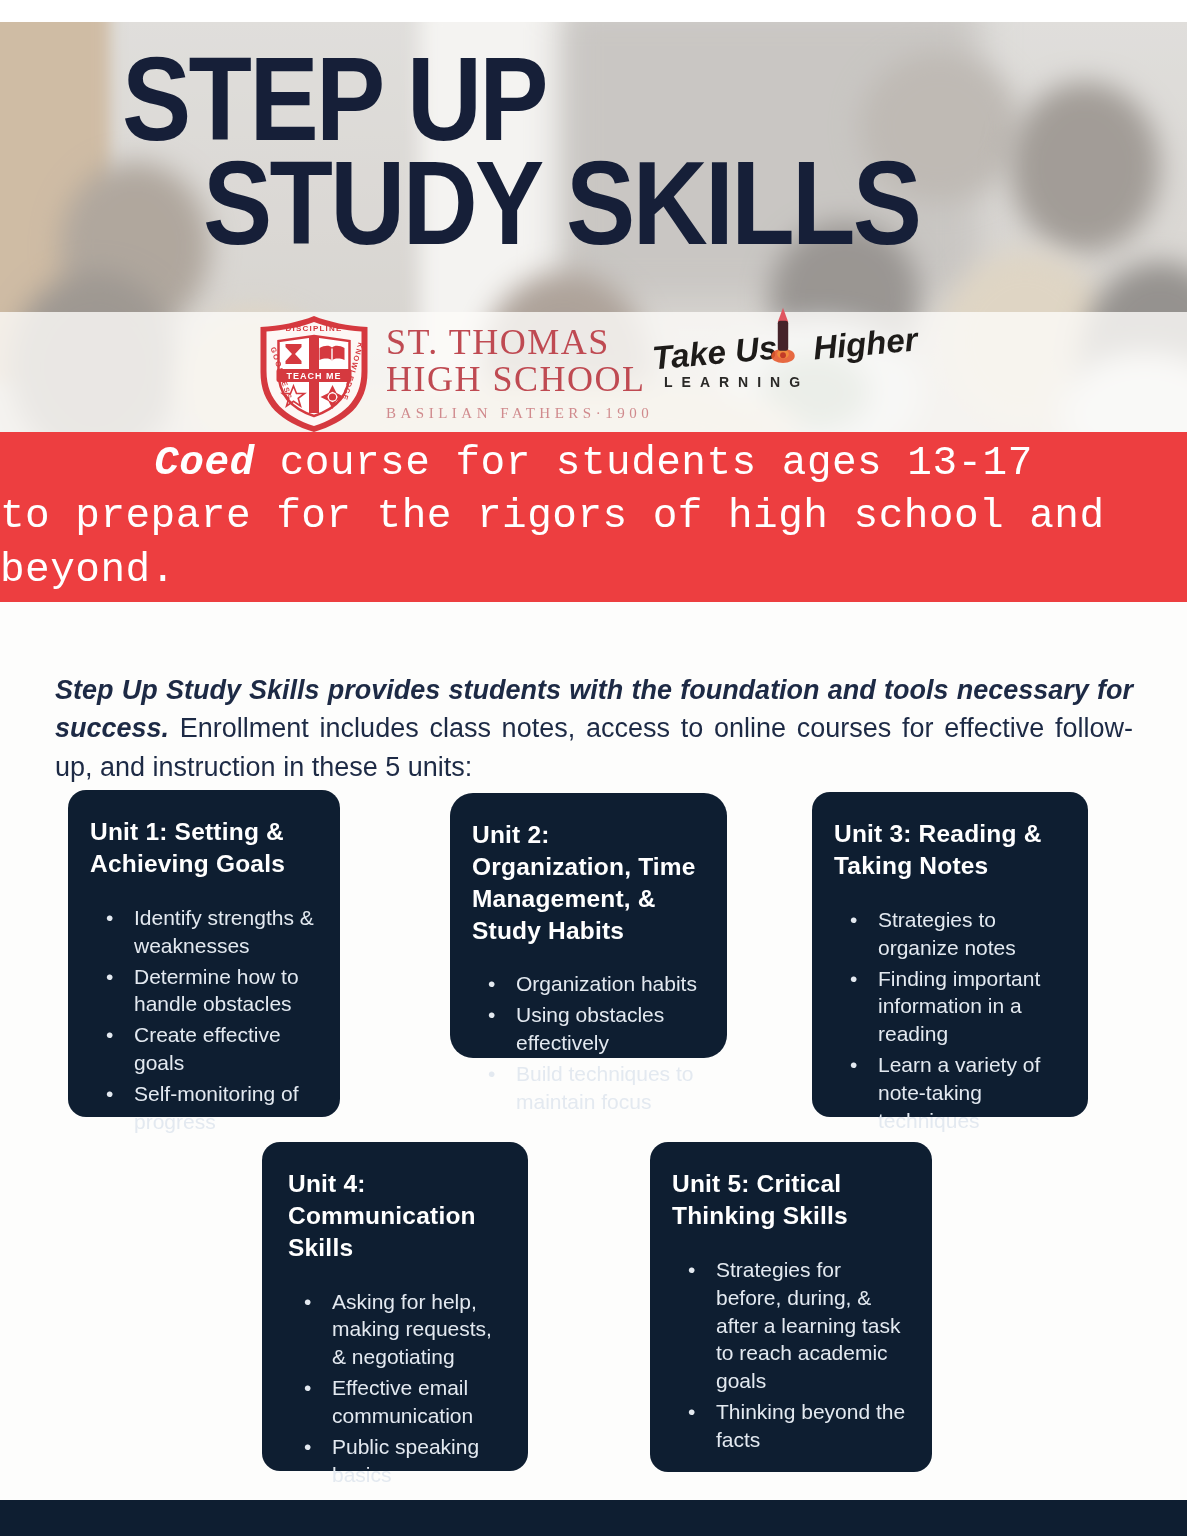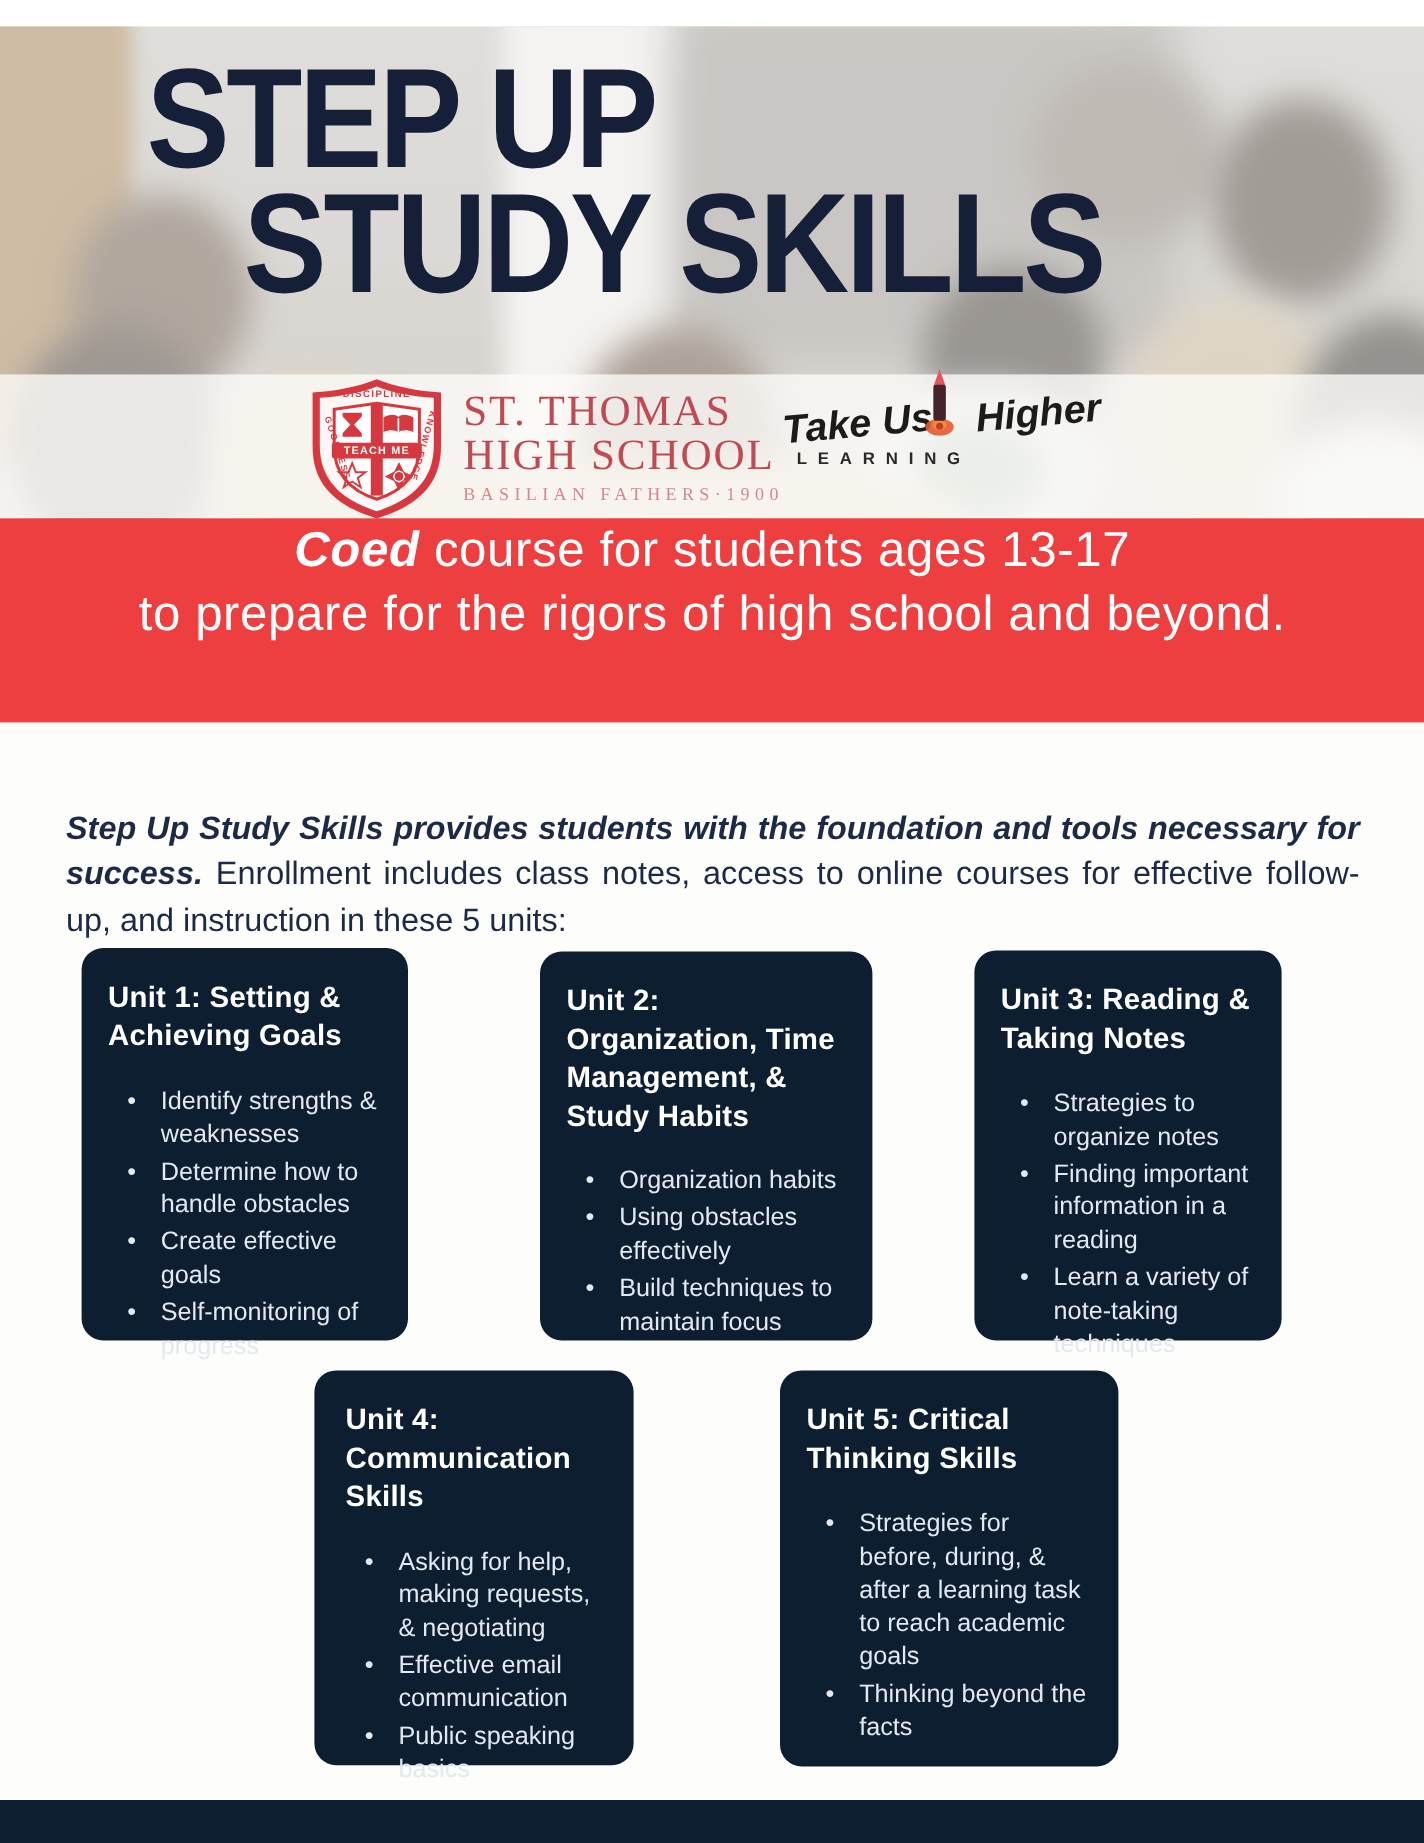--- a/index.html
+++ b/index.html
@@ -54,41 +54,41 @@
     white-space:nowrap; }
   .tuh-part1 { display:inline-block; transform:rotate(-5deg); }
   .tuh-part2 { display:inline-block; transform:translateY(-9px) rotate(-5deg); margin-left:26px; }
   .tuh-rocket { position:absolute; left:116px; top:-34px; z-index:2; }
   .tuh-sub { font-size:14px; font-weight:bold; letter-spacing:9px; color:#2a2927;
     margin-top:2px; padding-left:12px; }
 
   
   .banner { position:absolute; left:0; top:410px; width:1187px; height:170px;
     background:#ed3e40; color:#ffffff; display:flex; flex-direction:column;
-    align-items:center; font-size:41px; line-height:1.30;
-    letter-spacing:0.5px; z-index:4; }
+    justify-content:center; align-items:center; font-size:41px; line-height:1.30;
+    letter-spacing:0.5px; z-index:4;font-family:Liberation Mono, monospace; }
   .banner-lead { font-weight:bold; font-style:italic; }
 
   
   .intro { position:absolute; left:55px; top:622px; width:1078px; font-size:27px;
     line-height:1.42; color:#1d2a45; text-align:justify; }
   .intro-bold { font-weight:bold; font-style:italic; }
 
   
   .card { position:absolute; background:#0e1e31; border-radius:18px;
     padding:26px 22px; color:#e3e9f0; box-sizing:border-box; }
   .card h3 { margin:0 0 24px 0; font-size:24.5px; line-height:1.3; color:#ffffff;
     font-weight:bold; letter-spacing:0.2px; }
   .card ul { list-style:none; margin:0; padding:0 0 0 10px; font-size:21px;
     line-height:1.33; }
   .card li { position:relative; padding-left:34px; margin-bottom:3px; }
   .card li::before { content:"•"; position:absolute; left:6px; top:0; }
   .c1 { left:68px;  top:768px;  width:272px; height:327px; }
-  .c2 { left:450px; top:771px;  width:277px; height:324px; }
-  .c3 { left:812px; top:770px;  width:256px; height:325px; }
+  .c2 { left:450px; top:771px;  width:277px; height:265px;border-radius:23px; }
+  .c3 { left:812px; top:770px;  width:276px; height:325px; }
   .c4 { left:262px; top:1120px; width:266px; height:329px;padding-left:26px; }
   .c5 { left:650px; top:1120px; width:282px; height:330px; }
 
   
   .footer-bar { position:absolute; left:0; top:1478px; width:1187px; height:58px;
     background:#0e1e31; }
 </style>
 </head>
 <body>
 

